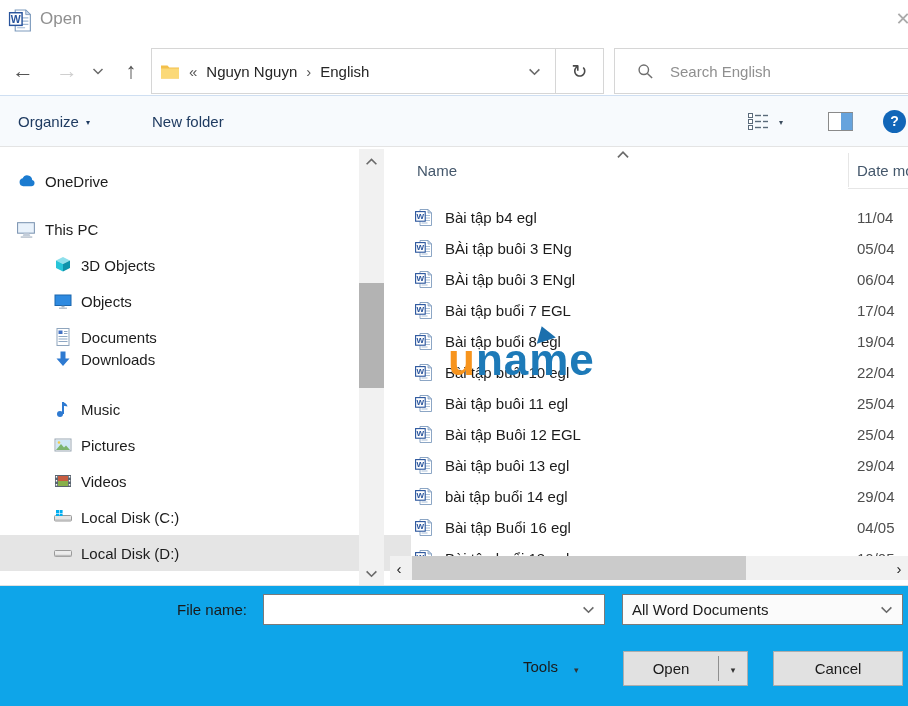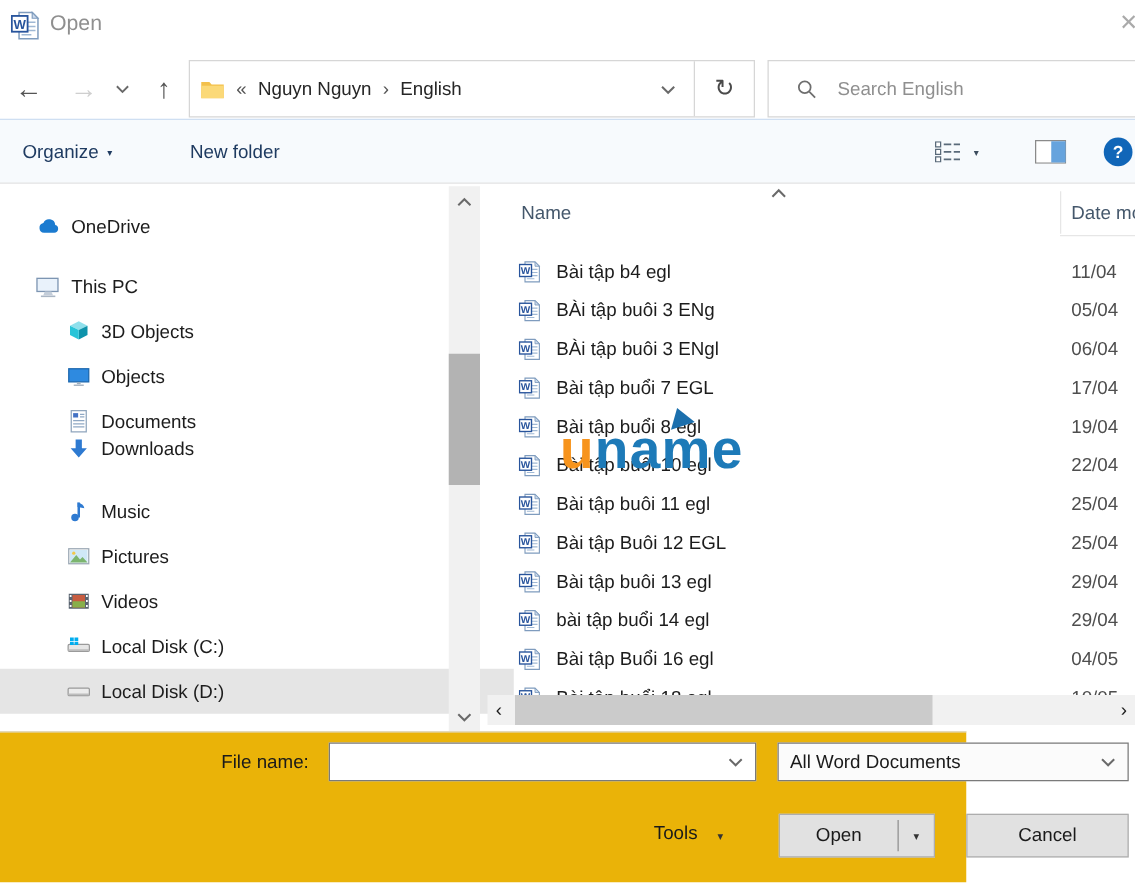--- a/index.html
+++ b/index.html
@@ -38,21 +38,21 @@
   .tb-newfolder{left:152px;}
   .tb-caret{font-size:8px;color:#1f3b61;padding-top:2px;}
   .tb-views{left:748px;gap:10px;}
   .tb-pane{left:828px;}
   .tb-help{left:883px;}
   .help-circle{width:23px;height:23px;border-radius:50%;background:#1166b8;color:#fff;font-weight:bold;font-size:14px;display:flex;align-items:center;justify-content:center;}
 
   
   .sb-item{position:absolute;left:0;width:358px;height:36px;display:flex;align-items:center;gap:8px;}
   .sb-item .lbl{white-space:nowrap;}
-  .sb0{padding-left:28px;}
+  .sb0{padding-left:16px;}
   .sb1{padding-left:53px;}
   .sb-sel{background:#e5e5e5;text-align:center;}
   .sb-item svg{flex:0 0 auto;}
 
   
   #vscroll{position:absolute;left:359px;top:149px;width:25px;height:436px;background:#f1f1f1;}
   .vs-arrow{position:absolute;left:0;width:25px;height:20px;display:flex;align-items:center;justify-content:center;}
   .vs-up{top:2px;}
   .vs-down{bottom:2px;}
   #vthumb{position:absolute;left:0;top:134px;width:25px;height:105px;background:#b3b3b3;}
@@ -79,21 +79,21 @@
             border-bottom:15px solid #1b6fad;transform:rotate(-18deg);}
 
   
   #hscroll{position:absolute;left:390px;top:556px;width:518px;height:24px;background:#f1f1f1;z-index:7;}
   .hs-arrow{position:absolute;top:0;height:24px;width:18px;display:flex;align-items:center;justify-content:center;}
   .hs-left{left:0;}
   .hs-right{right:0;}
   #hthumb{position:absolute;left:22px;top:0;width:334px;height:24px;background:#cbcbcb;}
 
   
-  #footer{position:absolute;left:0;top:585px;width:773px;height:121px;background:#eab308;border-top:1px solid #e0e0e0;box-sizing:border-box;}
+  #footer{position:absolute;left:0;top:585px;width:908px;height:121px;background:#0ea5e9;border-top:1px solid #e0e0e0;box-sizing:border-box;}
   #fn-label{position:absolute;left:177px;top:15px;color:#1a1a1a;}
   #fn-wrap{position:absolute;left:263px;top:8px;width:342px;height:31px;border:1px solid #7a7a7a;background:#fff;box-sizing:border-box;display:flex;align-items:center;}
   #fn-wrap input{flex:1;border:0;outline:0;height:100%;padding:0 8px;font:15px "Liberation Sans","DejaVu Sans",sans-serif;background:transparent;}
   .combo-chev{padding:0 9px;display:flex;align-items:center;}
   #ft-combo{position:absolute;left:622px;top:8px;width:281px;height:31px;border:1px solid #7a7a7a;background:#fbfbfb;box-sizing:border-box;display:flex;align-items:center;}
   #ft-combo .val{flex:1;padding-left:9px;white-space:nowrap;color:#1a1a1a;}
   #tools{position:absolute;left:523px;top:72px;display:flex;align-items:flex-end;gap:16px;color:#1a1a1a;}
   .mini-caret{font-size:9px;color:#333;padding-top:2px;}
   .btn{position:absolute;top:65px;height:35px;background:#e1e1e1;border:1px solid #adadad;box-sizing:border-box;color:#1a1a1a;}
   #open-btn{left:623px;width:125px;display:flex;align-items:stretch;padding:0;}

